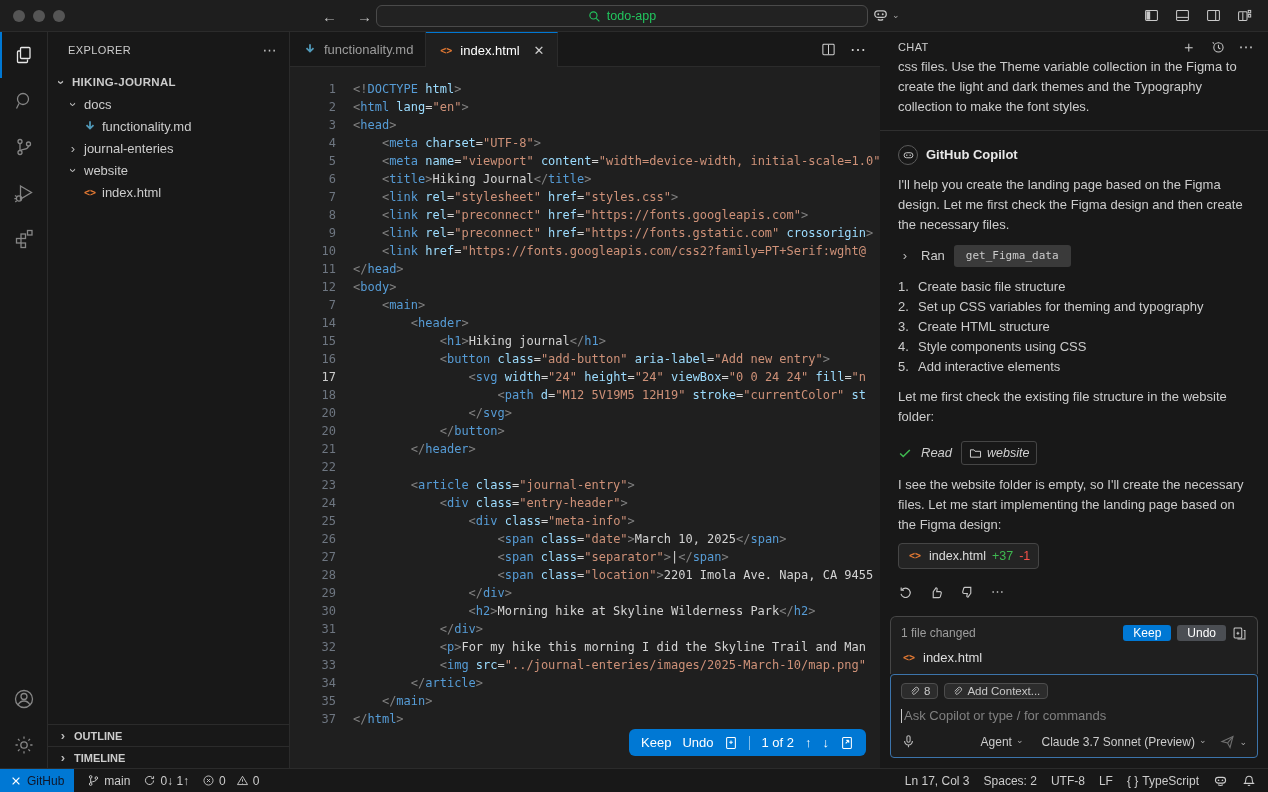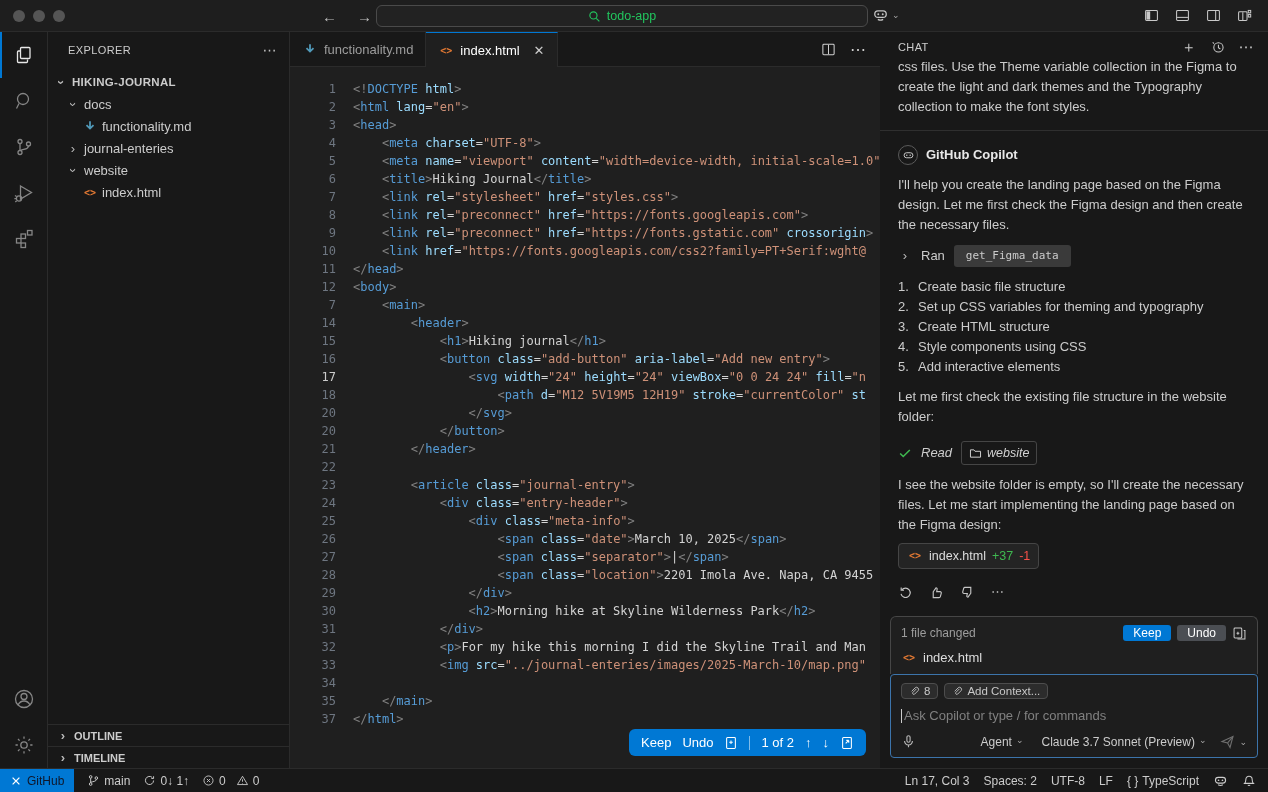--- a/index.html
+++ b/index.html
@@ -367,21 +367,21 @@
             <div class="code-line"><span class="ln">24</span><span class="code-text"><span class="seg-x">            </span><span class="seg-p">&lt;</span><span class="seg-t">div</span><span class="seg-a"> class</span><span class="seg-x">=</span><span class="seg-s">"entry-header"</span><span class="seg-p">&gt;</span></span></div>
             <div class="code-line"><span class="ln">25</span><span class="code-text"><span class="seg-x">                </span><span class="seg-p">&lt;</span><span class="seg-t">div</span><span class="seg-a"> class</span><span class="seg-x">=</span><span class="seg-s">"meta-info"</span><span class="seg-p">&gt;</span></span></div>
             <div class="code-line"><span class="ln">26</span><span class="code-text"><span class="seg-x">                    </span><span class="seg-p">&lt;</span><span class="seg-t">span</span><span class="seg-a"> class</span><span class="seg-x">=</span><span class="seg-s">"date"</span><span class="seg-p">&gt;</span><span class="seg-x">March 10, 2025</span><span class="seg-p">&lt;/</span><span class="seg-t">span</span><span class="seg-p">&gt;</span></span></div>
             <div class="code-line"><span class="ln">27</span><span class="code-text"><span class="seg-x">                    </span><span class="seg-p">&lt;</span><span class="seg-t">span</span><span class="seg-a"> class</span><span class="seg-x">=</span><span class="seg-s">"separator"</span><span class="seg-p">&gt;</span><span class="seg-x">|</span><span class="seg-p">&lt;/</span><span class="seg-t">span</span><span class="seg-p">&gt;</span></span></div>
             <div class="code-line"><span class="ln">28</span><span class="code-text"><span class="seg-x">                    </span><span class="seg-p">&lt;</span><span class="seg-t">span</span><span class="seg-a"> class</span><span class="seg-x">=</span><span class="seg-s">"location"</span><span class="seg-p">&gt;</span><span class="seg-x">2201 Imola Ave. Napa, CA 9455</span></span></div>
             <div class="code-line"><span class="ln">29</span><span class="code-text"><span class="seg-x">                </span><span class="seg-p">&lt;/</span><span class="seg-t">div</span><span class="seg-p">&gt;</span></span></div>
             <div class="code-line"><span class="ln">30</span><span class="code-text"><span class="seg-x">                </span><span class="seg-p">&lt;</span><span class="seg-t">h2</span><span class="seg-p">&gt;</span><span class="seg-x">Morning hike at Skyline Wilderness Park</span><span class="seg-p">&lt;/</span><span class="seg-t">h2</span><span class="seg-p">&gt;</span></span></div>
             <div class="code-line"><span class="ln">31</span><span class="code-text"><span class="seg-x">            </span><span class="seg-p">&lt;/</span><span class="seg-t">div</span><span class="seg-p">&gt;</span></span></div>
             <div class="code-line"><span class="ln">32</span><span class="code-text"><span class="seg-x">            </span><span class="seg-p">&lt;</span><span class="seg-t">p</span><span class="seg-p">&gt;</span><span class="seg-x">For my hike this morning I did the Skyline Trail and Man</span></span></div>
             <div class="code-line"><span class="ln">33</span><span class="code-text"><span class="seg-x">            </span><span class="seg-p">&lt;</span><span class="seg-t">img</span><span class="seg-a"> src</span><span class="seg-x">=</span><span class="seg-s">"../journal-enteries/images/2025-March-10/map.png"</span></span></div>
-            <div class="code-line"><span class="ln">34</span></div>
+            <div class="code-line"><span class="ln">34</span><span class="code-text"><span class="seg-x">        </span><span class="seg-p">&lt;/</span><span class="seg-t">article</span><span class="seg-p">&gt;</span></span></div>
             <div class="code-line"><span class="ln">35</span><span class="code-text"><span class="seg-x">    </span><span class="seg-p">&lt;/</span><span class="seg-t">main</span><span class="seg-p">&gt;</span></span></div>
             <div class="code-line"><span class="ln">37</span><span class="code-text"><span class="seg-p">&lt;/</span><span class="seg-t">html</span><span class="seg-p">&gt;</span></span></div>
           </div>
         <div class="review-bar">
           <span>Keep</span>
           <span>Undo</span>
           <span>
             <svg width="14" height="14" viewBox="0 0 16 16" fill="none" stroke="#fff" stroke-width="1.2">
                 <rect x="3" y="1.8" width="10" height="12.4" rx="1"></rect>
                 <path d="M8 5.2v4M6 7.2h4"></path>

